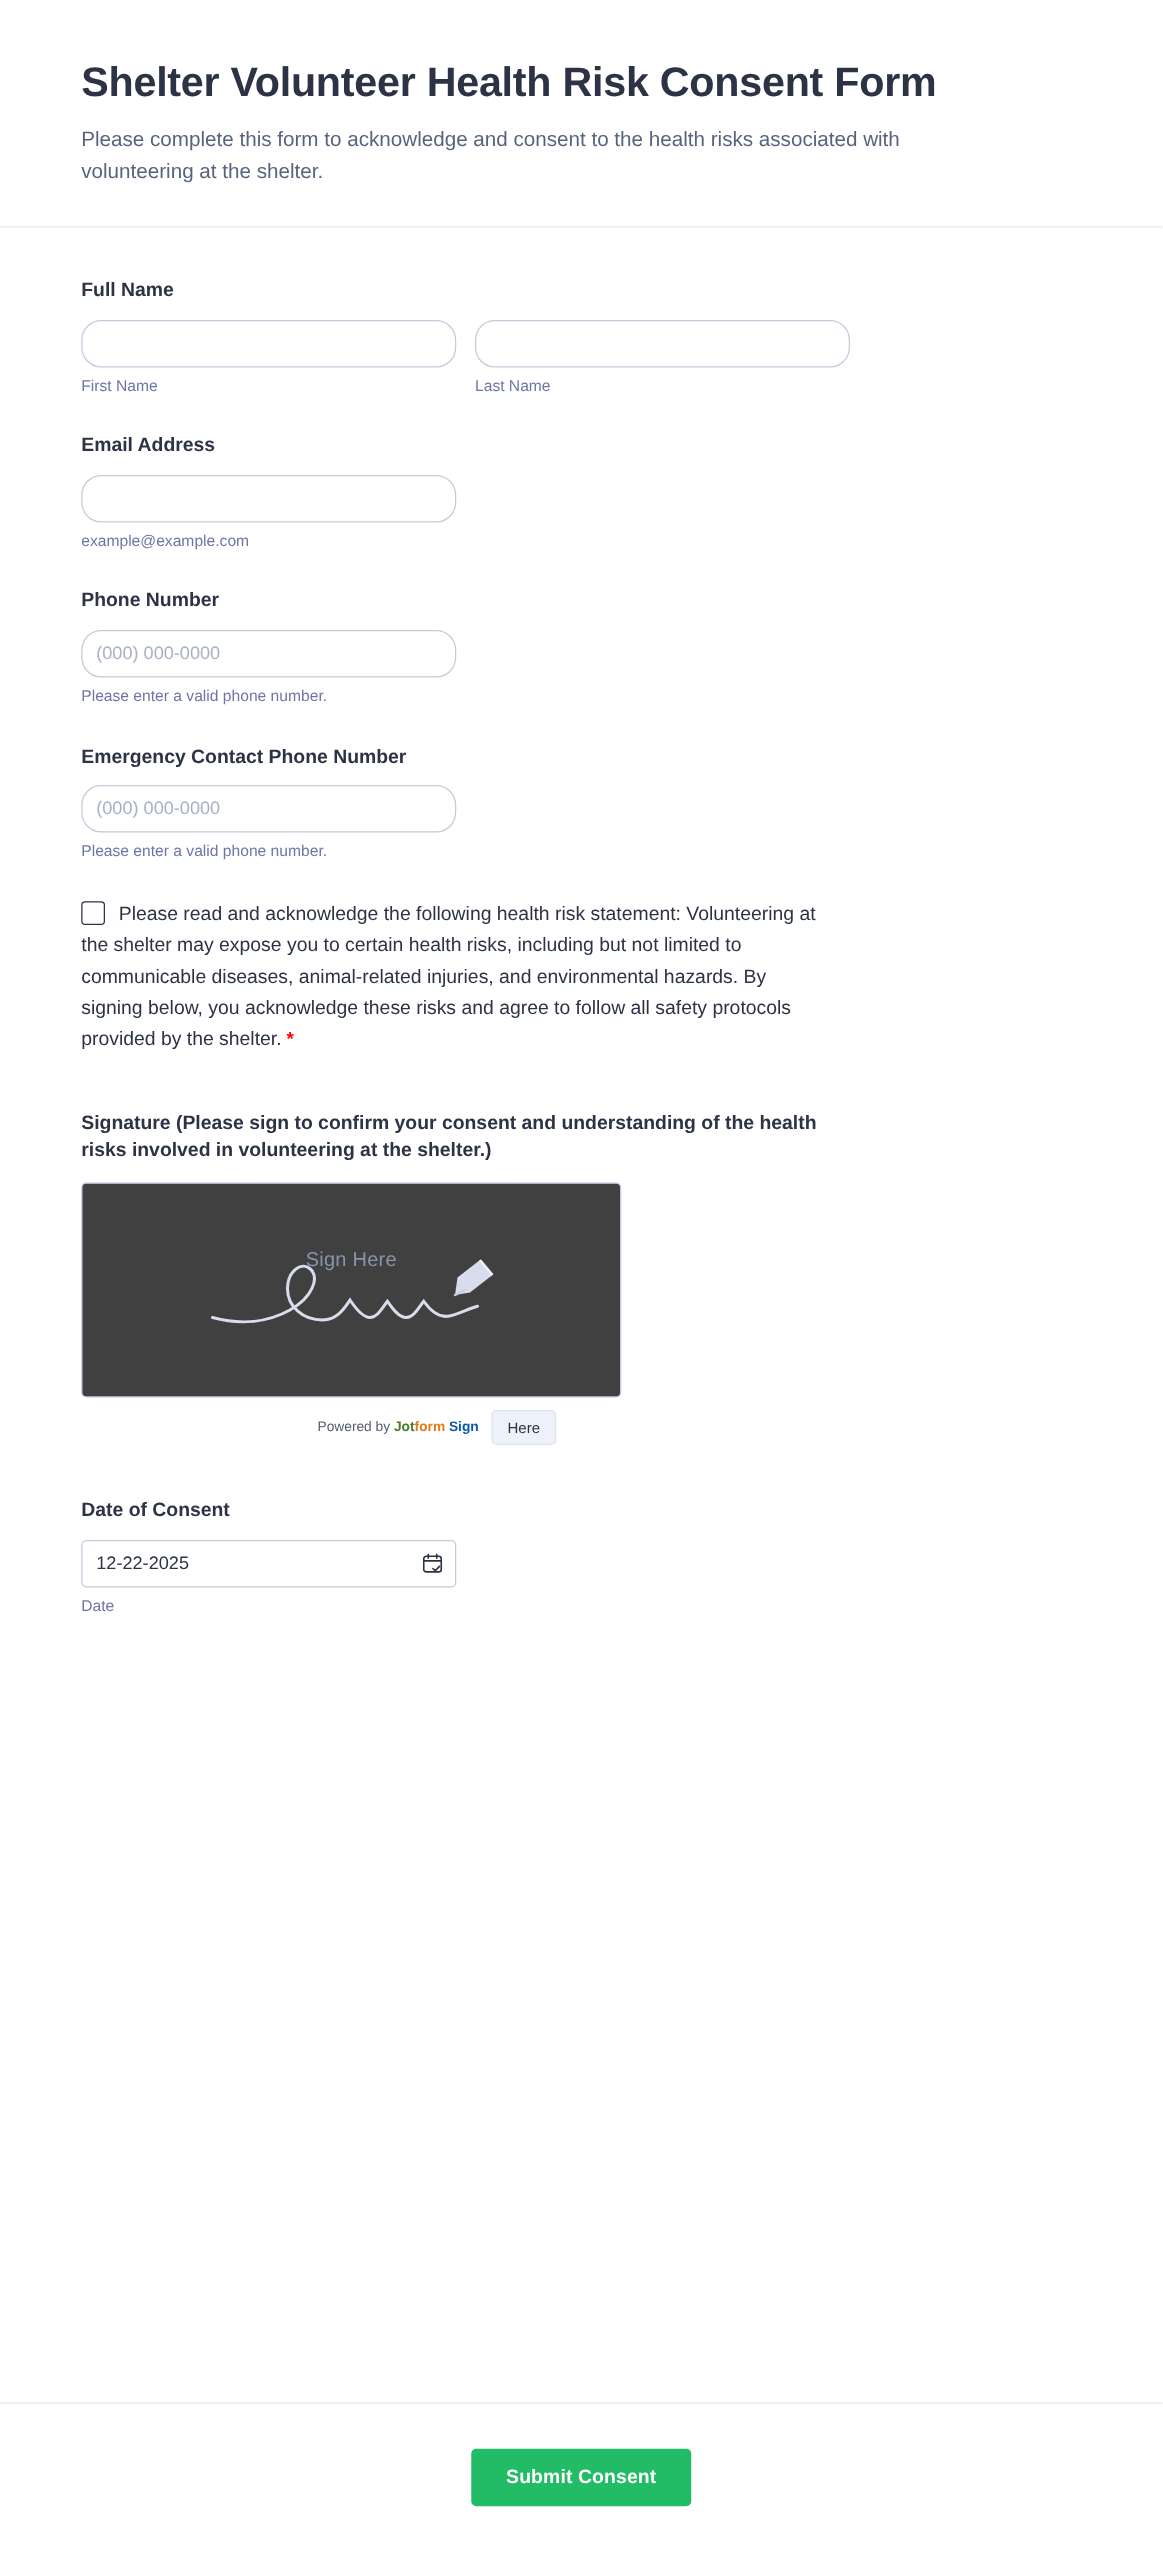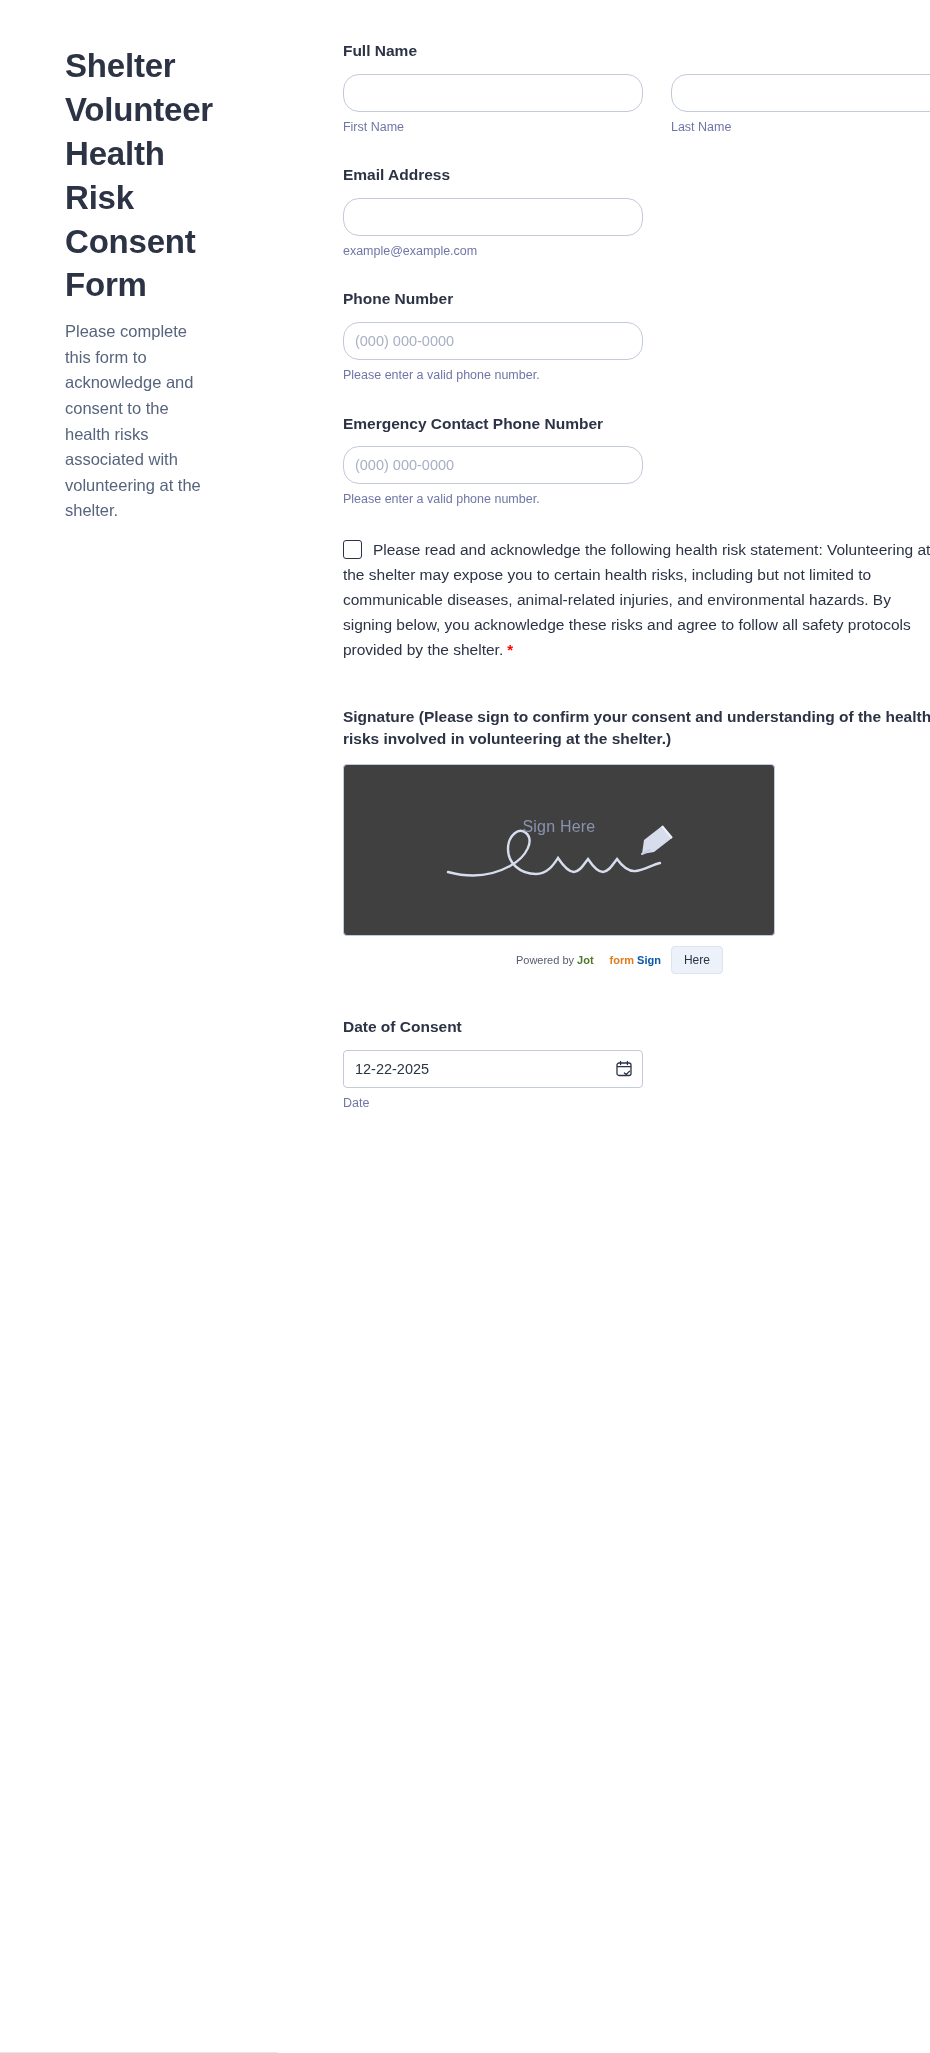--- a/index.html
+++ b/index.html
@@ -15,21 +15,21 @@
     font-family: "Liberation Sans", sans-serif;
     color: #2C3345;
     -webkit-font-smoothing: antialiased;
   }
   .page {
     width: 930px;
     min-height: 2053px;
     background: #ffffff;
     position: relative;
     display: flex;
-    flex-direction: row;
+    flex-direction: column;
   }
 
   
   .form-header {
     padding: 44px 65px 30px 65px;
     border-bottom: 1px solid #E6E6E6;
   }
   .form-title {
     font-size: 33px;
     line-height: 1.33;
@@ -83,21 +83,21 @@
     color: #2C3345;
     outline: none;
   }
   .text-input::placeholder {
     color: #A9B0C4;
     opacity: 1;
   }
 
   .name-row {
     display: flex;
-    gap: 28px;
+    gap: 15px;
   }
   .name-col {
     width: 300px;
   }
   .col-narrow {
     width: 300px;
   }
 
   
   .ack-block {
@@ -179,21 +179,21 @@
     margin-top: 10px;
   }
   .powered-by {
     font-size: 11px;
     color: #4A4A4A;
     font-weight: bold;
     white-space: nowrap;
   }
   .powered-by .pb-prefix { font-weight: normal; color: #555c6e; }
   .pb-jot { color: #4a7a28; font-weight: bold; }
-  .pb-form { color: #e07b19; font-weight: bold; padding-left: 16px; }
+  .pb-form { color: #e07b19; font-weight: bold; }
   .pb-sign { color: #0a58a8; font-weight: bold; }
   .clear-btn {
     background: #EDF1F9;
     border: 1px solid #DDE3F0;
     color: #2C3345;
     font-size: 12px;
     font-family: "Liberation Sans", sans-serif;
     padding: 4px 12px;
     border-radius: 4px;
     cursor: pointer;

